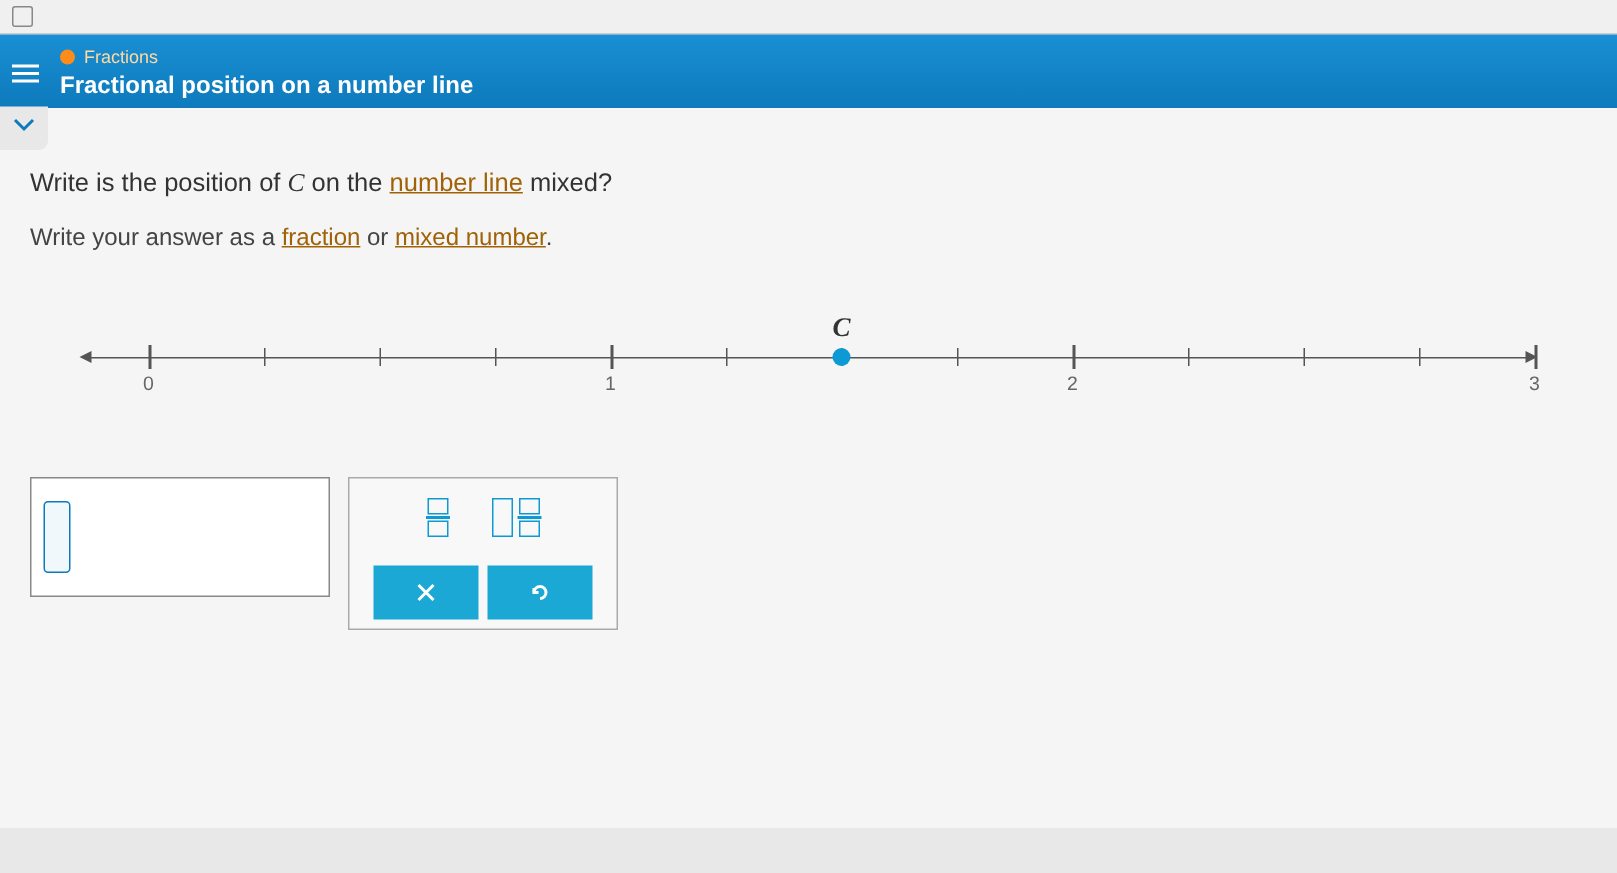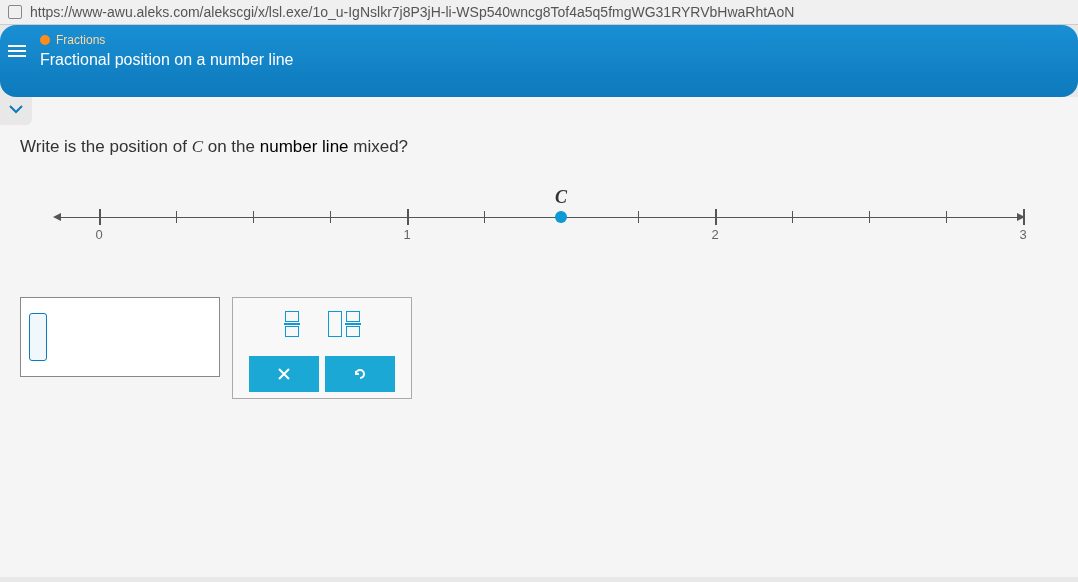--- a/index.html
+++ b/index.html
@@ -23,23 +23,22 @@
     .address-icon {
       width: 14px;
       height: 14px;
       border: 1px solid #888;
       border-radius: 2px;
       display: inline-block;
     }
     .header {
       background: linear-gradient(to bottom, #1a8fd4, #0d7abc);
       color: white;
-      padding: 8px 40px 28px;
+      padding: 8px 40px 5px;
       position: relative;
-      border-radius: 16px;
     }
     .menu-icon {
       position: absolute;
       left: 8px;
       top: 20px;
       width: 18px;
       height: 14px;
     }
     .menu-icon span {
       display: block;
@@ -57,21 +56,21 @@
       gap: 6px;
     }
     .category-dot {
       width: 10px;
       height: 10px;
       background: #ff8c1a;
       border-radius: 50%;
     }
     .topic-title {
       font-size: 16px;
-      font-weight: normal;
+      font-weight: bold;
     }
     .checkmark-tab {
       position: absolute;
       left: 0;
       bottom: -28px;
       background: #e8e8e8;
       border-radius: 0 0 6px 0;
       padding: 4px 8px;
       color: #0d7abc;
     }
@@ -83,21 +82,22 @@
     .question {
       font-size: 17px;
       color: #333;
       margin-bottom: 18px;
     }
     .question .italic {
       font-style: italic;
       font-family: 'Times New Roman', serif;
     }
     .link-term {
-      color: #000000;
+      color: #a16207;
+      text-decoration: underline;
       cursor: pointer;
     }
     .instruction {
       font-size: 16px;
       color: #444;
       margin-bottom: 30px;
     }
     .number-line-container {
       position: relative;
       width: 1000px;
@@ -255,21 +255,20 @@
       display: flex;
       align-items: center;
       justify-content: center;
     }
   </style>
 </head>
 <body>
 
 <div class="address-bar">
   <span class="address-icon"></span>
-  <span>https://www-awu.aleks.com/alekscgi/x/lsl.exe/1o_u-IgNslkr7j8P3jH-li-WSp540wncg8Tof4a5q5fmgWG31RYRVbHwaRhtAoN</span>
 </div>
 
 <div class="header">
   <div class="menu-icon">
     <span></span>
       <span></span>
       <span></span>
   </div>
   <div class="category">
     <span class="category-dot"></span>
@@ -279,20 +278,23 @@
   <div class="checkmark-tab">
     <svg width="16" height="16" viewBox="0 0 16 16">
       <path d="M2 5 L8 11 L14 5" stroke="#0d7abc" stroke-width="2" fill="none"></path>
     </svg>
   </div>
 </div>
 
 <div class="content">
   <p class="question">
     <span>Write is the position of </span><span class="italic">C</span><span> on the </span><span class="link-term">number line</span><span> mixed?</span>
+  </p>
+  <p class="instruction">
+    <span>Write your answer as a </span><span class="link-term">fraction</span><span> or </span><span class="link-term">mixed number</span><span>.</span>
   </p>
 
   <div class="number-line-container">
     <div class="arrow-left"></div>
     <div class="number-line"></div>
     <div class="arrow-right"></div>
     <div id="ticks-container">
         <div class="tick tick-major" style="left: 60px;"></div>
         <div class="tick-label" style="left: 60px;">0</div>
         <div class="tick" style="left: 137px;"></div>

